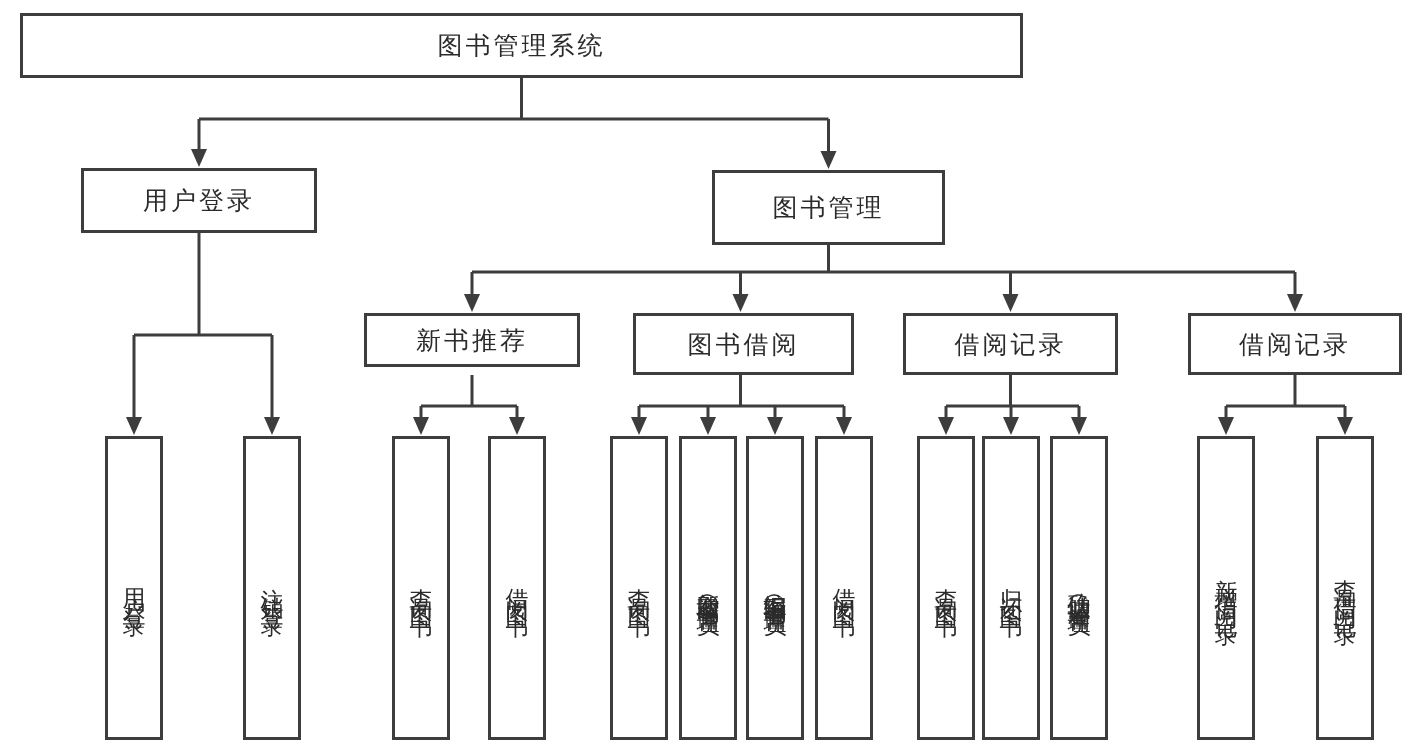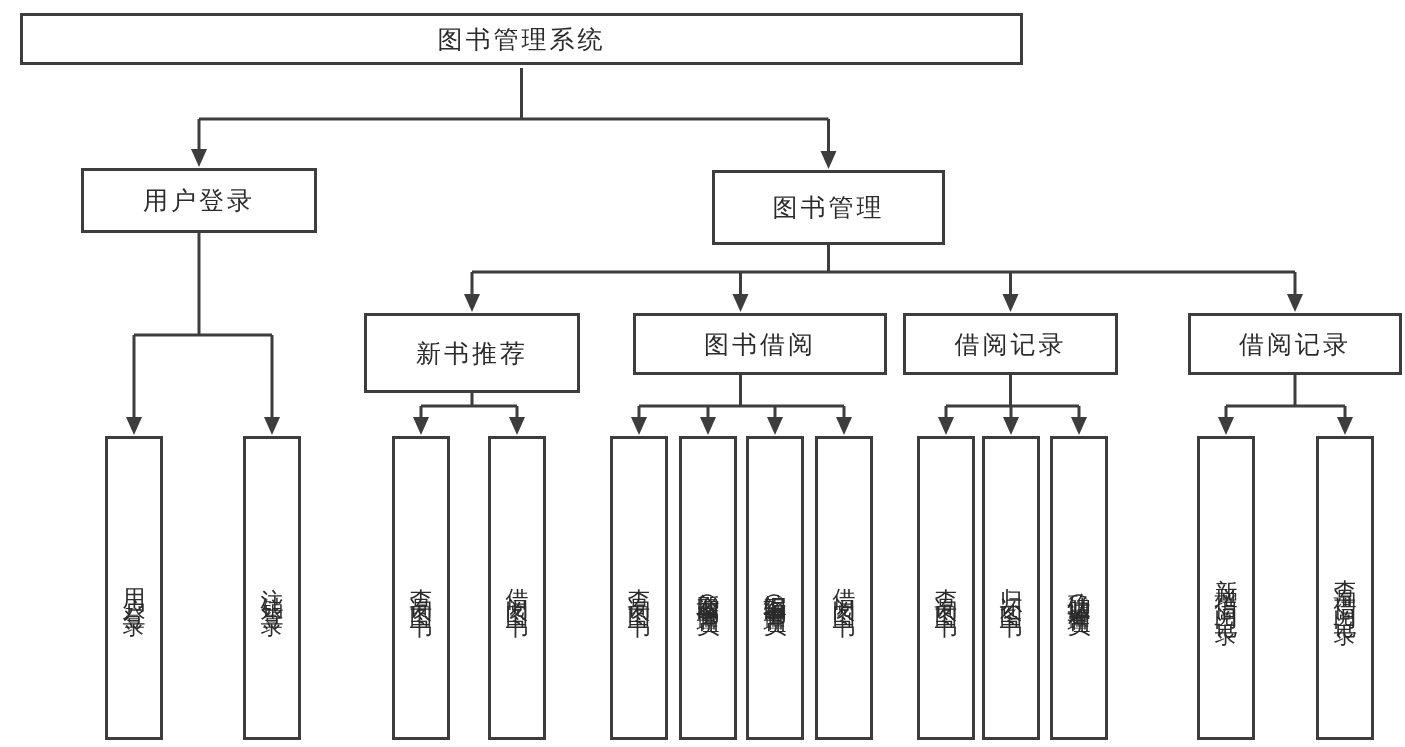--- a/index.html
+++ b/index.html
@@ -99,45 +99,45 @@
       <line x1="1079" y1="406" x2="1079" y2="423" stroke="#3d3d3d" stroke-width="3"></line>
       <polygon points="1071,417 1087,417 1079,435" fill="#3d3d3d"></polygon>
       <line x1="1295" y1="375" x2="1295" y2="406" stroke="#3d3d3d" stroke-width="3"></line>
       <line x1="1226" y1="406" x2="1345" y2="406" stroke="#3d3d3d" stroke-width="3"></line>
       <line x1="1226" y1="406" x2="1226" y2="423" stroke="#3d3d3d" stroke-width="3"></line>
       <polygon points="1218,417 1234,417 1226,435" fill="#3d3d3d"></polygon>
       <line x1="1345" y1="406" x2="1345" y2="423" stroke="#3d3d3d" stroke-width="3"></line>
       <polygon points="1337,417 1353,417 1345,435" fill="#3d3d3d"></polygon>
     </svg>
   <div id="nodes">
-      <div class="node h-node" style="left: 20px; top: 13px; width: 1003px; height: 52px;">
+      <div class="node h-node" style="left: 20px; top: 13px; width: 1003px; height: 65px;">
         <span class="lbl">图书管理系统</span>
       </div>
       <div class="node h-node" style="left: 81px; top: 168px; width: 236px; height: 65px;">
         <span class="lbl">用户登录</span>
       </div>
       <div class="node v-node" style="left: 105px; top: 436px; width: 58px; height: 304px;">
         <span class="lbl">用户登录</span>
       </div>
       <div class="node v-node" style="left: 243px; top: 436px; width: 58px; height: 304px;">
         <span class="lbl">注销登录</span>
       </div>
       <div class="node h-node" style="left: 712px; top: 170px; width: 233px; height: 75px;">
         <span class="lbl">图书管理</span>
       </div>
-      <div class="node h-node" style="left: 364px; top: 313px; width: 216px; height: 80px;">
+      <div class="node h-node" style="left: 364px; top: 313px; width: 216px; height: 54px;">
         <span class="lbl">新书推荐</span>
       </div>
       <div class="node v-node" style="left: 392px; top: 436px; width: 58px; height: 304px;">
         <span class="lbl">查询图书</span>
       </div>
       <div class="node v-node" style="left: 488px; top: 436px; width: 58px; height: 304px;">
         <span class="lbl">借阅图书</span>
       </div>
-      <div class="node h-node" style="left: 633px; top: 313px; width: 254px; height: 62px;">
+      <div class="node h-node" style="left: 633px; top: 313px; width: 221px; height: 62px;">
         <span class="lbl">图书借阅</span>
       </div>
       <div class="node v-node" style="left: 610px; top: 436px; width: 58px; height: 304px;">
         <span class="lbl">查询图书</span>
       </div>
       <div class="node v-node long" style="left: 679px; top: 436px; width: 58px; height: 304px;">
         <span class="lbl">新增图书（管理员）</span>
       </div>
       <div class="node v-node long" style="left: 746px; top: 436px; width: 58px; height: 304px;">
         <span class="lbl">编辑图书（管理员）</span>

